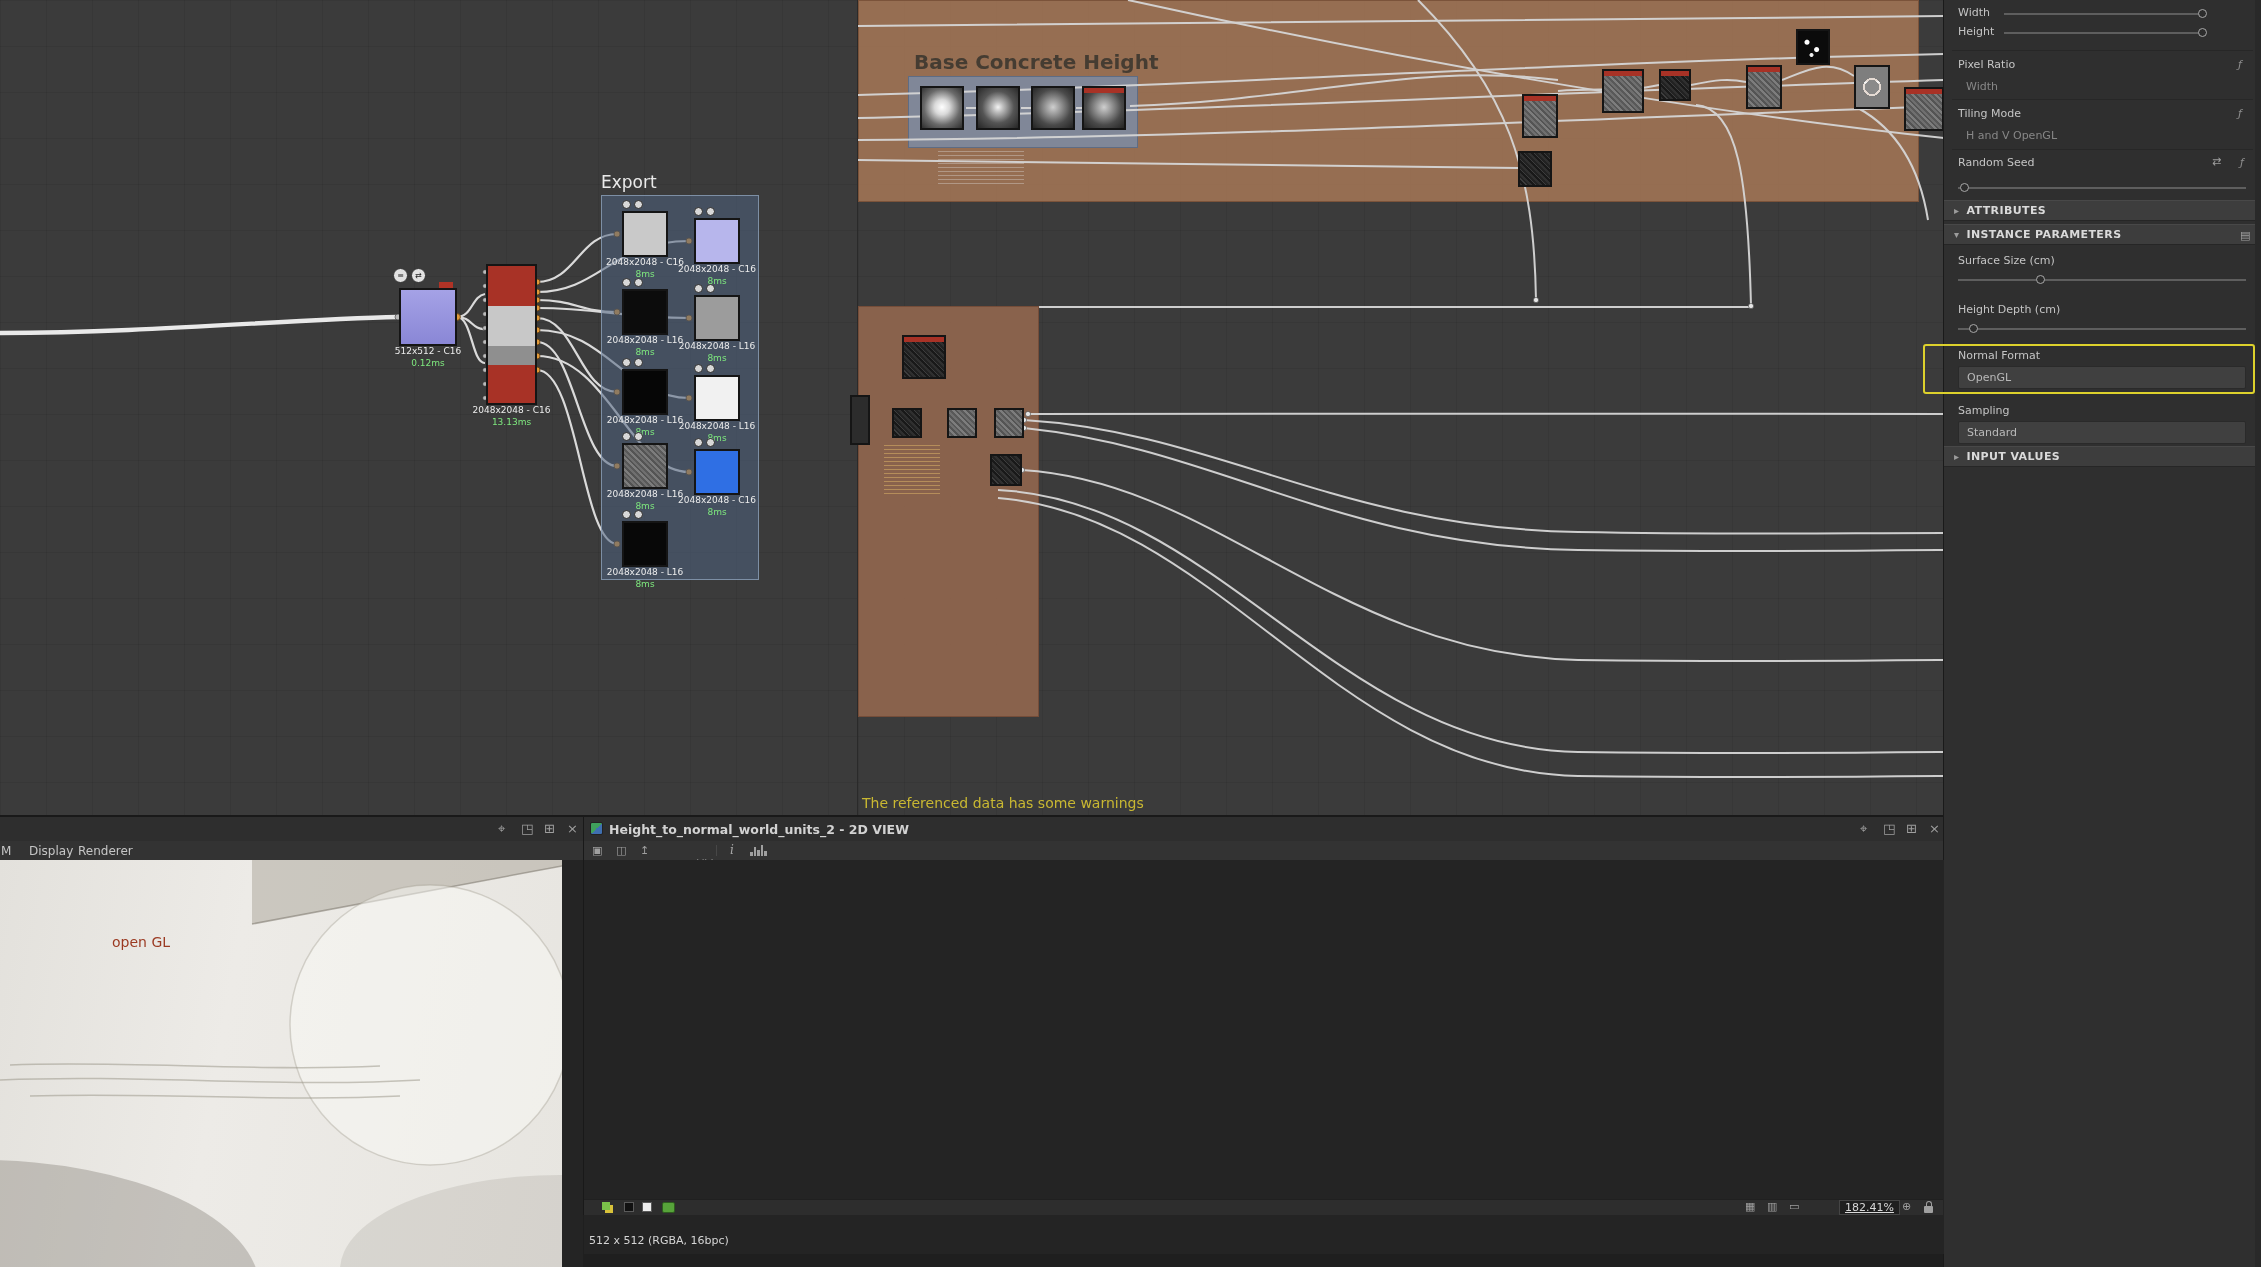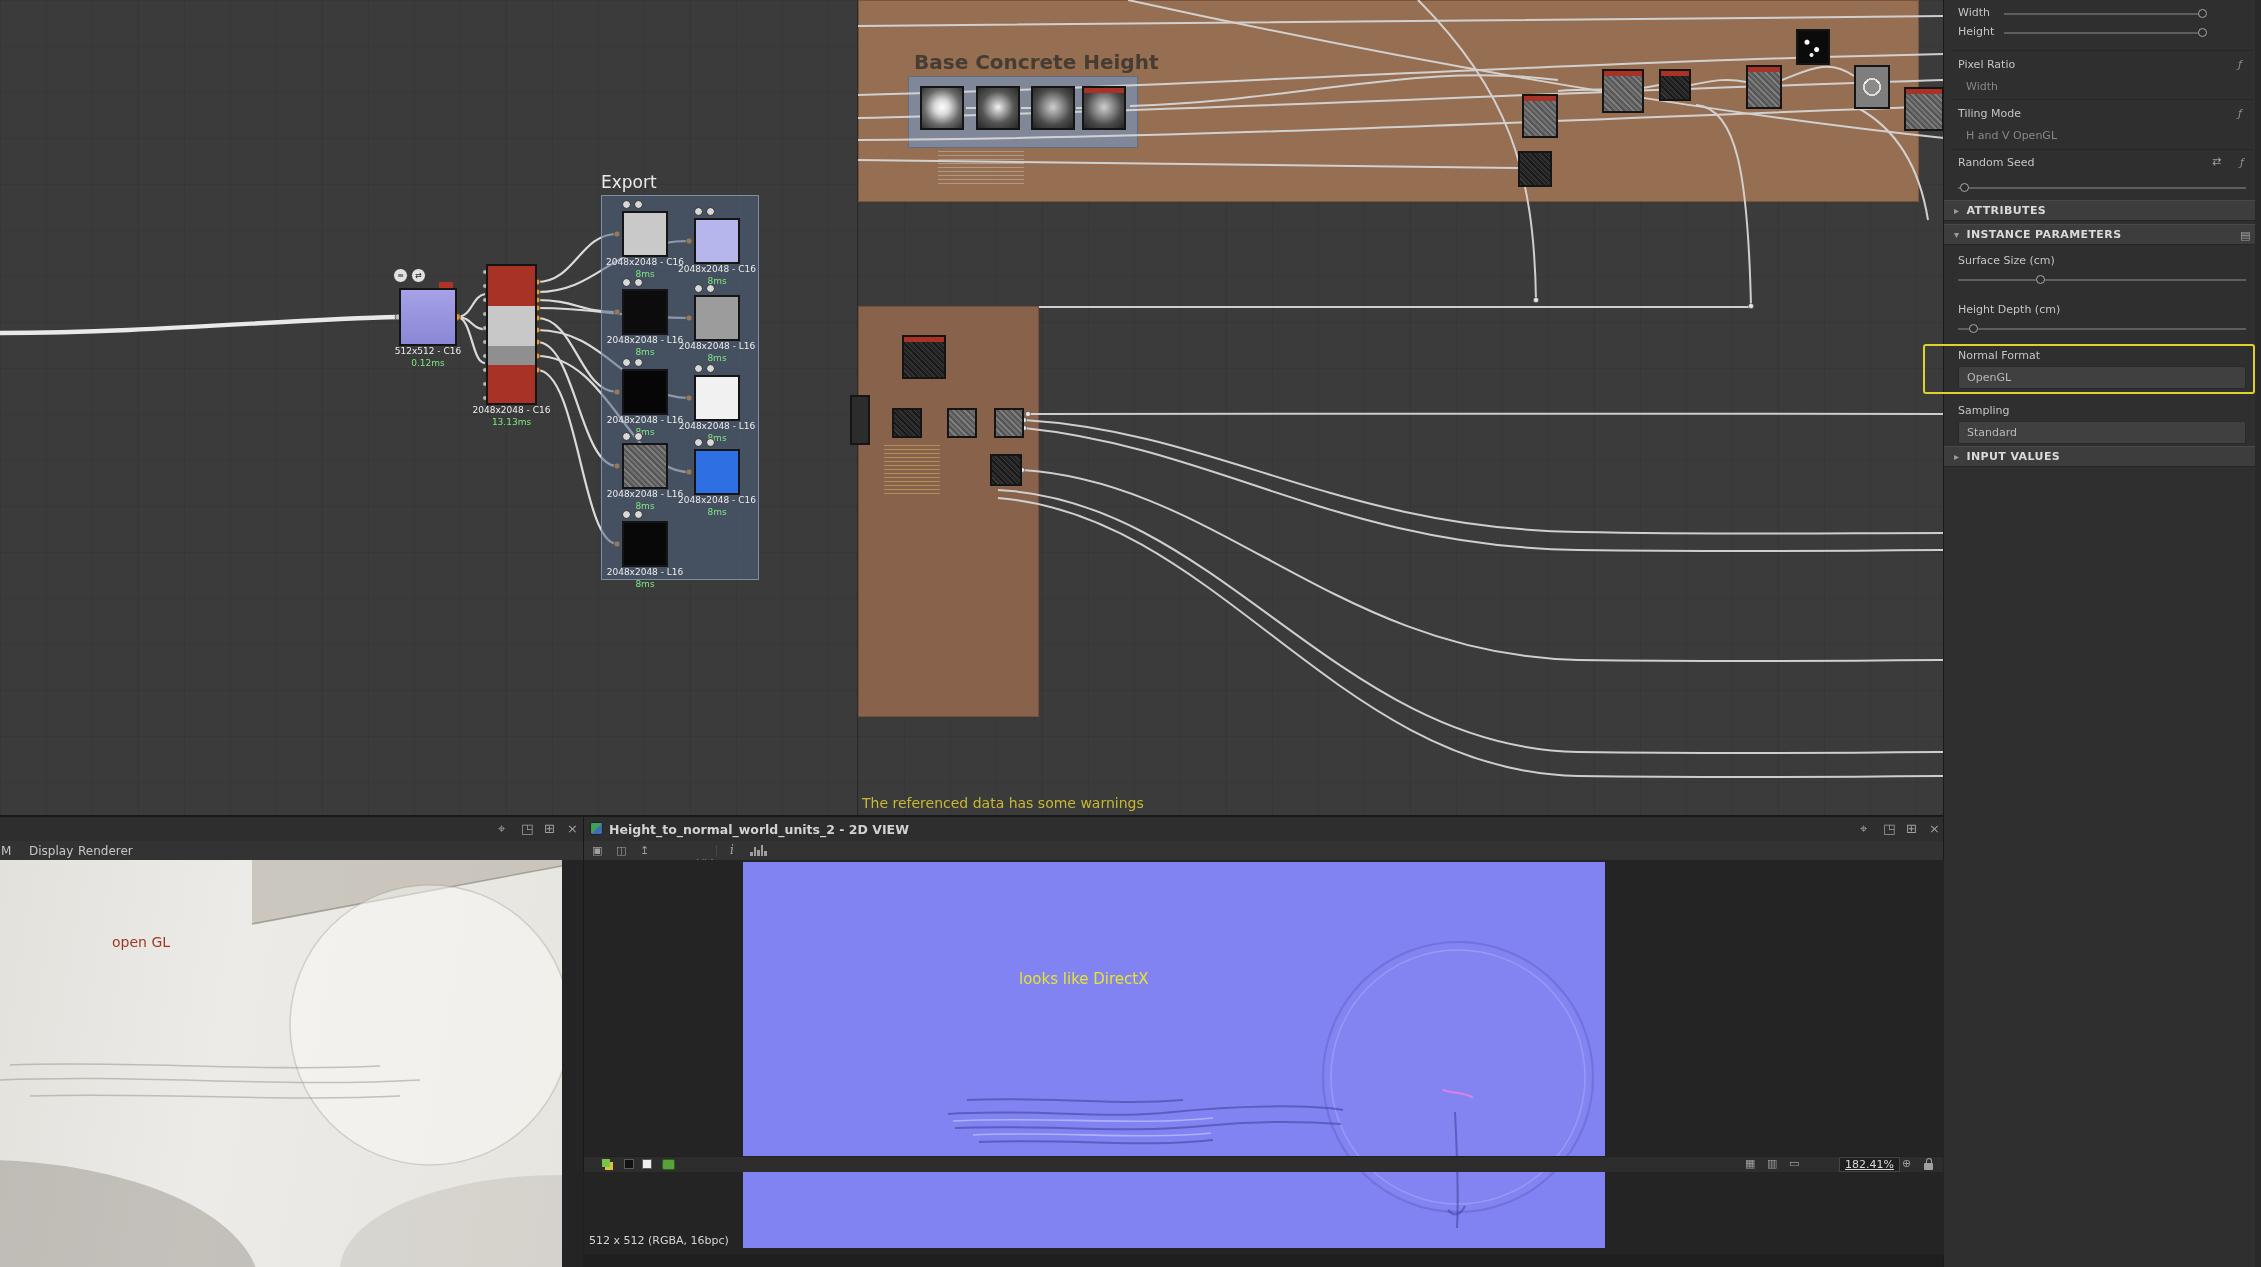--- a/index.html
+++ b/index.html
@@ -44,21 +44,21 @@
   .track{position:absolute;height:2px;background:#5e5e5e;}
   .knob{position:absolute;width:9px;height:9px;border-radius:50%;background:#2c2c2c;border:1.5px solid #a8a8a8;box-sizing:border-box;}
   .secbar{position:absolute;left:0;right:0;height:21px;background:#3d3d3d;border-top:1px solid #484848;border-bottom:1px solid #262626;color:#dadada;font-size:11px;font-weight:bold;letter-spacing:.4px;display:flex;align-items:center;gap:7px;padding-left:10px;box-sizing:border-box;}
   .secbar .chev{color:#9c9c9c;font-weight:normal;font-size:10px;}
   .dd{position:absolute;height:23px;background:#404040;border:1px solid #2a2a2a;border-radius:2px;color:#b9b9b9;font-size:11px;display:flex;align-items:center;padding:0 8px;box-sizing:border-box;}
   .fxicon{position:absolute;color:#8d8d8d;font-size:11px;font-style:italic;}
   .sep{position:absolute;left:8px;right:8px;height:1px;background:#272727;}
   #nf-highlight{position:absolute;left:1923px;top:344px;width:332px;height:50px;border:2px solid #ddd12c;border-radius:3px;box-sizing:border-box;z-index:40;}
   
   #view3d{left:0;top:815px;width:583px;height:452px;background:#262626;border-top:2px solid #191919;box-sizing:border-box;}
-  #view2d{left:583px;top:815px;width:1360px;height:357px;background:#262626;border-top:2px solid #191919;border-left:1px solid #191919;box-sizing:border-box;}
+  #view2d{left:583px;top:815px;width:1360px;height:400px;background:#262626;border-top:2px solid #191919;border-left:1px solid #191919;box-sizing:border-box;}
   .phead{position:absolute;left:0;right:0;top:0;height:24px;background:#2e2e2e;border-bottom:1px solid #232323;}
   .ptool{position:absolute;left:0;right:0;top:24px;height:19px;background:#333;border-bottom:1px solid #202020;}
   .pfoot{position:absolute;left:0;right:0;bottom:0;height:15px;background:#2d2d2d;border-top:1px solid #202020;}
   .micon{position:absolute;color:#9f9f9f;font-size:13px;line-height:14px;}
   .micon.sm{font-size:11px;}
   .ptitle{position:absolute;color:#d2d2d2;font-size:12.5px;font-weight:bold;white-space:nowrap;}
   .menu-item{position:absolute;color:#c6c6c6;font-size:12px;white-space:nowrap;}
   .annot{position:absolute;font-size:14px;white-space:nowrap;}
   .status-text{position:absolute;color:#d5d5d5;font-size:11px;white-space:nowrap;}
   .zoombox{position:absolute;background:#1f1f1f;border:1px solid #454545;color:#d9d9d9;font-size:11px;padding:0 5px;height:13px;line-height:13px;}
@@ -388,40 +388,20 @@
       <span class="menu-item" style="left:146px;top:2px;font-style:italic;font-family:'DejaVu Serif','Liberation Serif',serif;color:#a8a8a8;">i</span>
       <span class="histo" style="left:166px;top:4px;">
           <i style="height:4px;"></i>
           <i style="height:9px;"></i>
           <i style="height:6px;"></i>
           <i style="height:11px;"></i>
           <i style="height:5px;"></i>
         </span>
     </div>
     <div class="vp" style="left:0;top:43px;width:1360px;height:394px;">
-      <div class="abs" style="left:159px;top:2px;width:862px;height:386px;background:#8183f2;overflow:hidden;">
-        <svg width="862" height="386" viewBox="0 0 862 386">
-          <circle cx="715" cy="215" r="135" fill="rgba(140,140,245,0.2)" stroke="rgba(95,95,200,0.5)" stroke-width="2"></circle>
-          <circle cx="715" cy="215" r="127" fill="none" stroke="rgba(195,195,255,0.35)" stroke-width="1.5"></circle>
-          <g fill="none" stroke="rgba(62,62,150,0.55)" stroke-width="2">
-            <path d="M205 252 C 280 246 360 258 430 250 C 490 244 560 242 600 248"></path>
-            <path d="M212 266 C 300 262 380 272 460 264 C 520 258 570 260 598 262"></path>
-            <path d="M224 238 C 300 234 370 244 440 238"></path>
-            <path d="M236 280 C 320 276 400 286 470 278"></path>
-            <path d="M712 250 C 714 290 716 330 714 366"></path>
-            <path d="M705 348 C 712 356 718 352 722 344"></path>
-          </g>
-          <g fill="none" stroke="rgba(215,215,255,0.55)" stroke-width="1.6">
-            <path d="M210 259 C 300 254 390 264 470 256"></path>
-            <path d="M230 273 C 310 269 400 278 468 271"></path>
-          </g>
-          <path d="M700 228 C 712 232 722 230 730 236" fill="none" stroke="rgba(235,130,225,0.85)" stroke-width="2"></path>
-        </svg>
-        <span class="annot" style="left:276px;top:108px;color:#e8e42a;font-size:15px;">looks like DirectX</span>
-      </div>
       <span class="status-text" style="left:5px;top:374px;">512 x 512 (RGBA, 16bpc)</span>
     </div>
     <div class="pfoot">
       <span class="layersicon" style="left:18px;top:2px;"></span>
       <span class="sw" style="left:40px;top:2px;background:#111;"></span>
       <span class="sw" style="left:58px;top:2px;background:#eee;"></span>
       <span class="greenbtn" style="left:78px;top:2px;"></span>
       <span class="micon sm" style="left:1161px;top:0;">▦</span>
       <span class="micon sm" style="left:1183px;top:0;">▥</span>
       <span class="micon sm" style="left:1205px;top:0;">▭</span>

